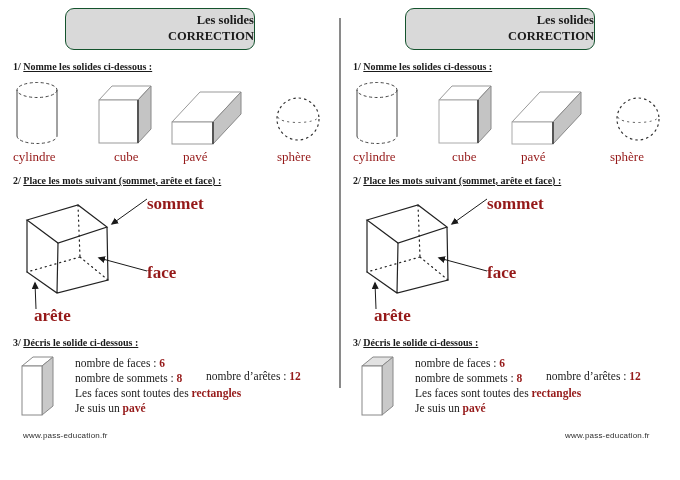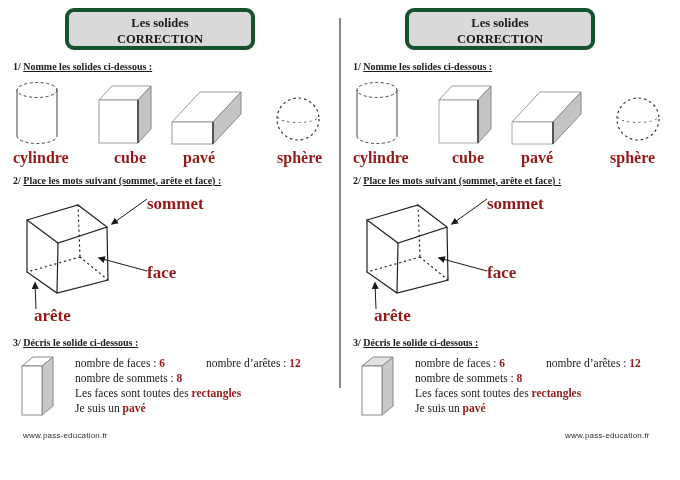--- a/index.html
+++ b/index.html
@@ -12,30 +12,30 @@
   html,body{margin:0;padding:0;}
   body{
     width:680px;height:480px;background:#ffffff;position:relative;
     font-family:"Liberation Serif", serif;color:var(--ink);overflow:hidden;
   }
   .half{position:absolute;top:0;width:340px;height:480px;}
   .abs{position:absolute;}
   .divider{position:absolute;left:339px;top:18px;width:2px;height:370px;background:var(--divider);}
   .title-box{
     left:65px;top:8px;width:190px;height:42px;
-    background:var(--hdrbg);border:4px solid #14532d;border-radius:9px;
-    text-align:center;font-weight:bold;font-size:12.5px;line-height:16px;padding-top:3px;
+    background:var(--hdrbg);border:1px solid #14532d;border-radius:9px;
+    text-align:right;font-weight:bold;font-size:12.5px;line-height:16px;padding-top:3px;
   }
   .heading{font-weight:bold;font-size:10px;white-space:nowrap;}
   .heading .u{text-decoration:underline;}
-  .answer{font-weight:bold;font-size:16px;color:var(--red);white-space:nowrap;}
+  .answer{font-weight:normal;font-size:13px;color:var(--red);white-space:nowrap;}
   .dlabel{font-weight:bold;font-size:17px;color:var(--red);white-space:nowrap;}
   .q3-text{left:75px;top:356px;width:258px;font-size:11.5px;line-height:15px;}
   .q3-line{position:relative;white-space:nowrap;}
-  .q3-col2{position:absolute;left:131px;top:0;}
+  .q3-col2{position:absolute;left:131px;top:13px;}
   .red{color:var(--red);font-weight:bold;}
   .footer{top:431px;font-family:"Liberation Sans", sans-serif;font-size:8px;color:#2e2e2e;letter-spacing:.2px;white-space:nowrap;margin-left:10px;}
   .footer-left{left:13px;}
   .footer-right{left:215px;}
   svg{display:block;}
 </style>
 </head>
 <body>
 
 <div class="divider"></div>

